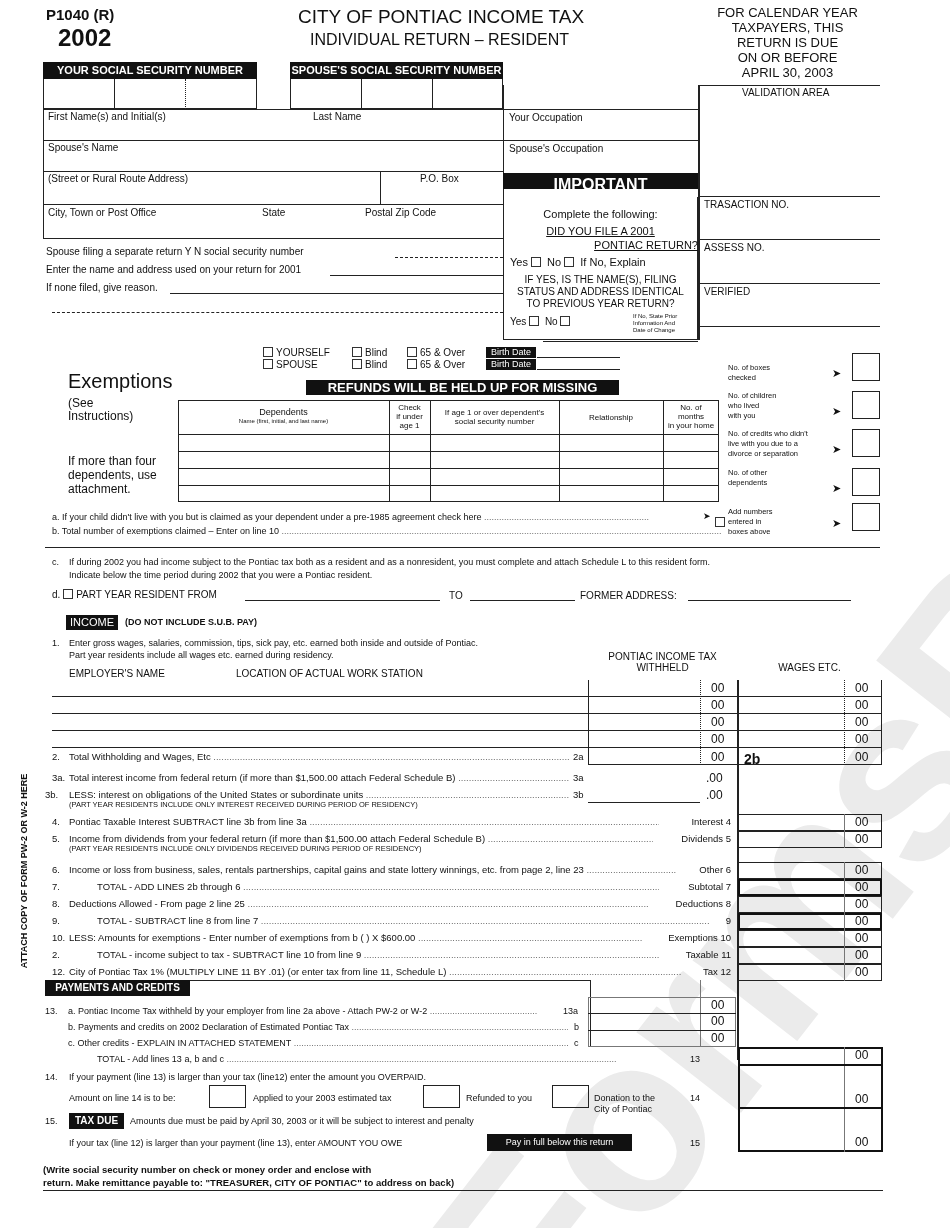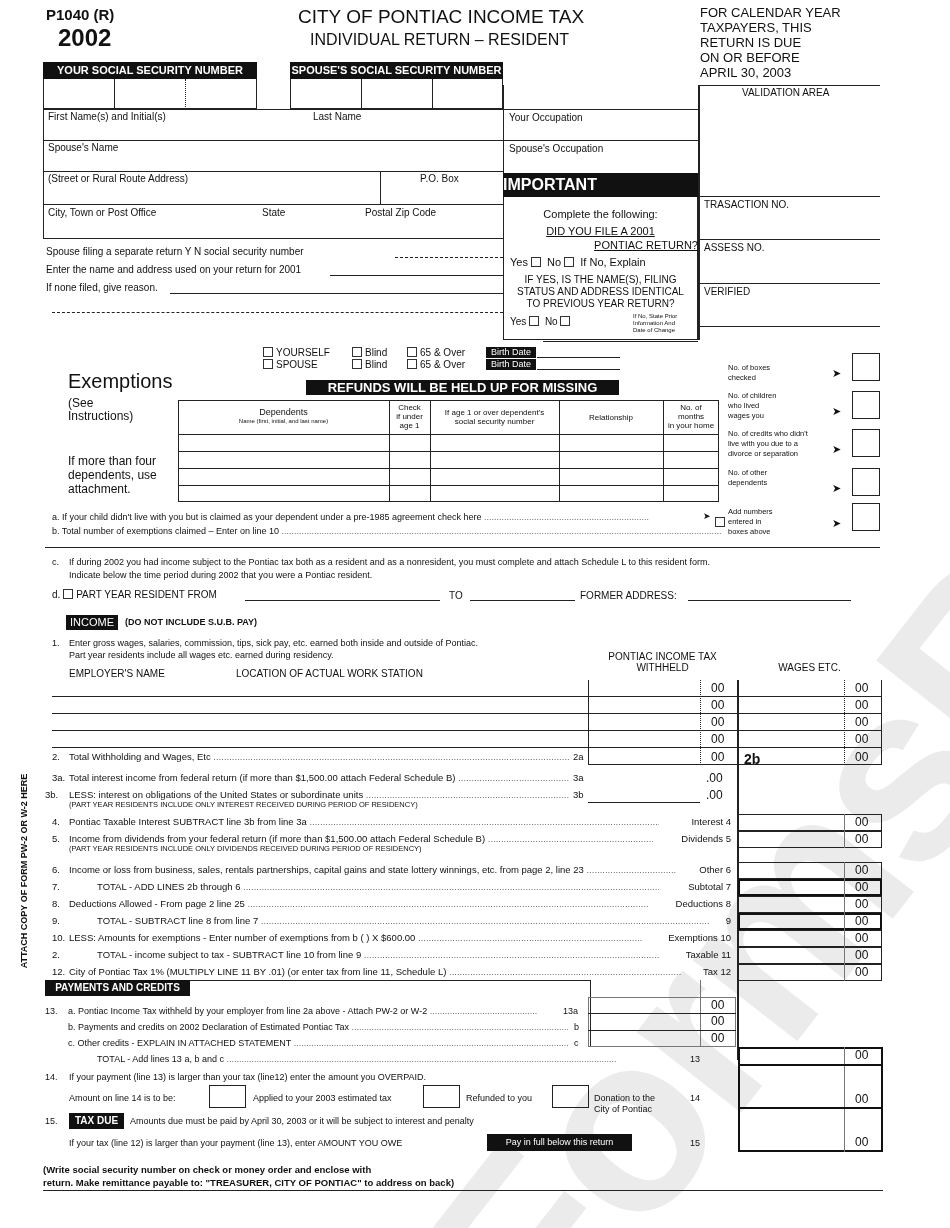--- a/index.html
+++ b/index.html
@@ -18,21 +18,21 @@
 </style>
 </head>
 <body>
 
 <div class="wm">FormsBank.com</div>
 
 <div class="z" style="left:46px;top:6px;font-size:15px;font-weight:bold">P1040 (R)</div>
 <div class="z" style="left:58px;top:24px;font-size:24px;font-weight:bold">2002</div>
 <div class="z" style="left:298px;top:6px;font-size:19px">CITY OF PONTIAC INCOME TAX</div>
 <div class="z" style="left:310px;top:31px;font-size:16px;font-weight:normal">INDIVIDUAL RETURN – RESIDENT</div>
-<div class="z" id="due" style="left:700px;top:5px;width:175px;font-size:13px;line-height:15px">
+<div class="z" id="due" style="left:700px;top:5px;width:175px;text-align:center;font-size:13px;line-height:15px">
     <div>FOR CALENDAR YEAR</div>
     <div>TAXPAYERS, THIS</div>
     <div>RETURN IS DUE</div>
     <div>ON OR BEFORE</div>
     <div>APRIL 30, 2003</div>
   </div>
 
 <div class="z blk" style="left:43px;top:62px;width:214px;height:17px;font-size:11px;text-align:center;line-height:17px">YOUR SOCIAL SECURITY NUMBER</div>
 <div class="box" style="left:43px;top:79px;width:214px;height:30px;border-top:none"></div>
 <div class="vl" style="left:114px;top:79px;height:30px"></div>
@@ -58,21 +58,21 @@
 <div class="fieldlbl" style="left:48px;top:207px">City, Town or Post Office</div>
 <div class="fieldlbl" style="left:262px;top:207px">State</div>
 <div class="fieldlbl" style="left:365px;top:207px">Postal Zip Code</div>
 <div class="hl" style="left:43px;top:238px;width:460px"></div>
 
 <div class="hl" style="left:503px;top:109px;width:195px"></div>
 <div class="fieldlbl" style="left:509px;top:112px">Your Occupation</div>
 <div class="hl" style="left:503px;top:140px;width:195px"></div>
 <div class="fieldlbl" style="left:509px;top:143px">Spouse's Occupation</div>
 
-<div class="z blk" style="left:503px;top:173px;width:195px;height:24px;font-size:16px;line-height:24px">IMPORTANT</div>
+<div class="z blk" style="left:503px;top:173px;width:195px;height:16px;font-size:16px;text-align:center;line-height:24px">IMPORTANT</div>
 <div class="box" style="left:503px;top:197px;width:195px;height:143px;border-top:none"></div>
 <div class="z" style="left:503px;top:208px;width:195px;text-align:center;font-size:11px">Complete the following:</div>
 <div class="z" style="left:503px;top:225px;width:195px;text-align:center;font-size:11px;text-decoration:underline">DID YOU FILE A 2001</div>
 <div class="z" style="left:503px;top:239px;width:195px;text-align:right;font-size:11px;text-decoration:underline">PONTIAC RETURN?</div>
 <div class="z" style="left:510px;top:256px;font-size:11px;white-space:nowrap">
   <span>Yes</span> <span class="cb"></span>
   <span>No</span> <span class="cb"></span>
   <span>If No, Explain</span>
 </div>
 <div class="z" id="q2" style="left:503px;top:274px;width:195px;text-align:center;font-size:10px;line-height:12px">
@@ -168,21 +168,21 @@
         <div>No. of boxes</div>
         <div>checked</div>
       </div>
       <div style="position:absolute;left:104px;top:14px;font-size:11px">➤</div>
       <div style="position:absolute;left:124px;top:0;width:28px;height:28px;border:1px solid #222;background:#fff"></div>
     </div>
     <div style="position:absolute;left:0;top:38px;width:160px;height:32px">
       <div style="position:absolute;left:0;top:0px;font-size:7.5px;line-height:10px;white-space:nowrap">
         <div>No. of children</div>
         <div>who lived</div>
-        <div>wages you</div>
+        <div>with you</div>
       </div>
       <div style="position:absolute;left:104px;top:14px;font-size:11px">➤</div>
       <div style="position:absolute;left:124px;top:0;width:28px;height:28px;border:1px solid #222;background:#fff"></div>
     </div>
     <div style="position:absolute;left:0;top:76px;width:160px;height:32px">
       <div style="position:absolute;left:0;top:0px;font-size:7.5px;line-height:10px;white-space:nowrap">
         <div>No. of credits who didn't</div>
         <div>live with you due to a</div>
         <div>divorce or separation</div>
       </div>

